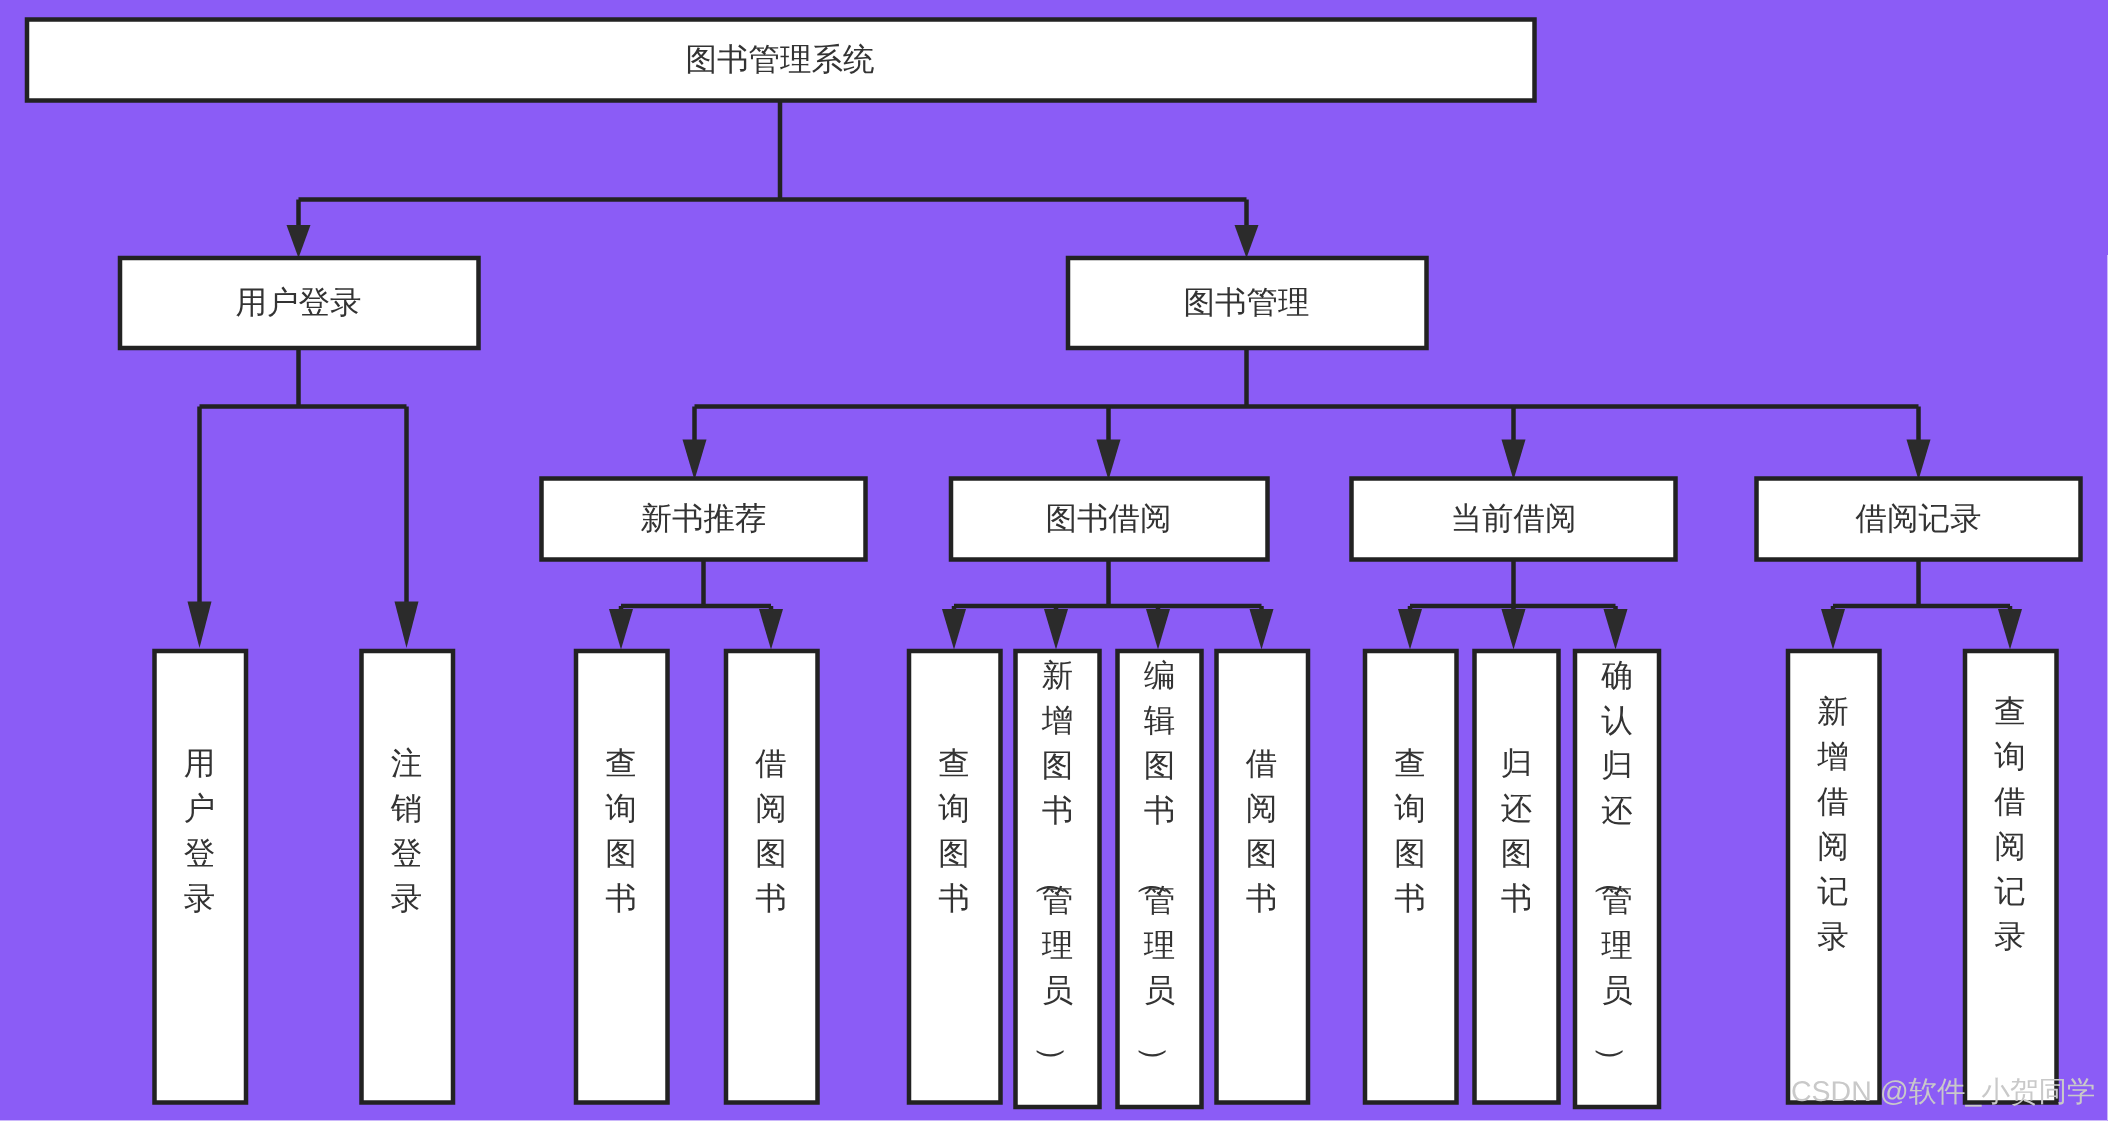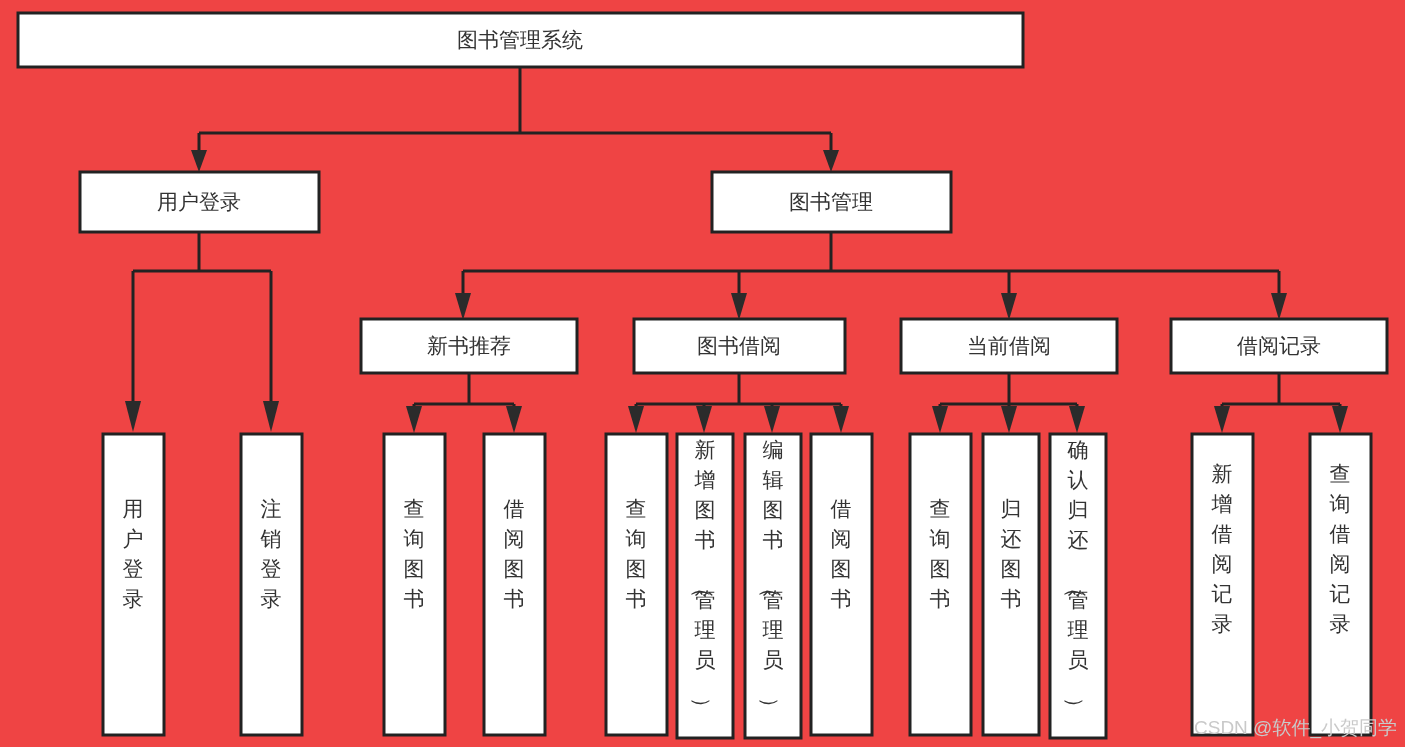--- a/index.html
+++ b/index.html
@@ -8,21 +8,21 @@
     padding: 0;
     background: #ffffff;
   }
   body {
     font-family: "Liberation Sans", "DejaVu Sans", sans-serif;
   }
   #diagram-root {
     position: relative;
     width: 1405px;
     height: 747px;
-    background: #ef4444;
+    background: #8b5cf6;
     overflow: hidden;
   }
   svg.chart-canvas {
     position: absolute;
     left: 0;
     top: 0;
     width: 1405px;
     height: 747px;
     display: block;
   }

